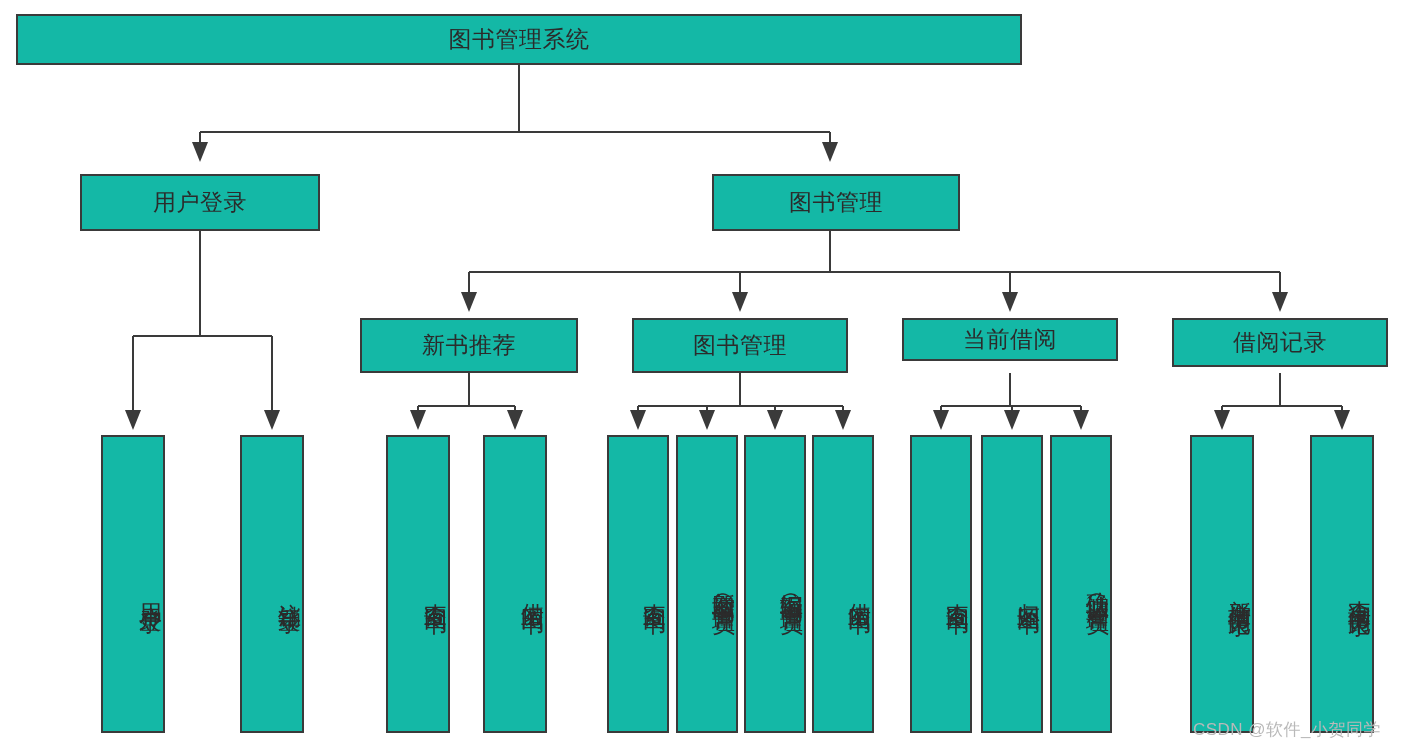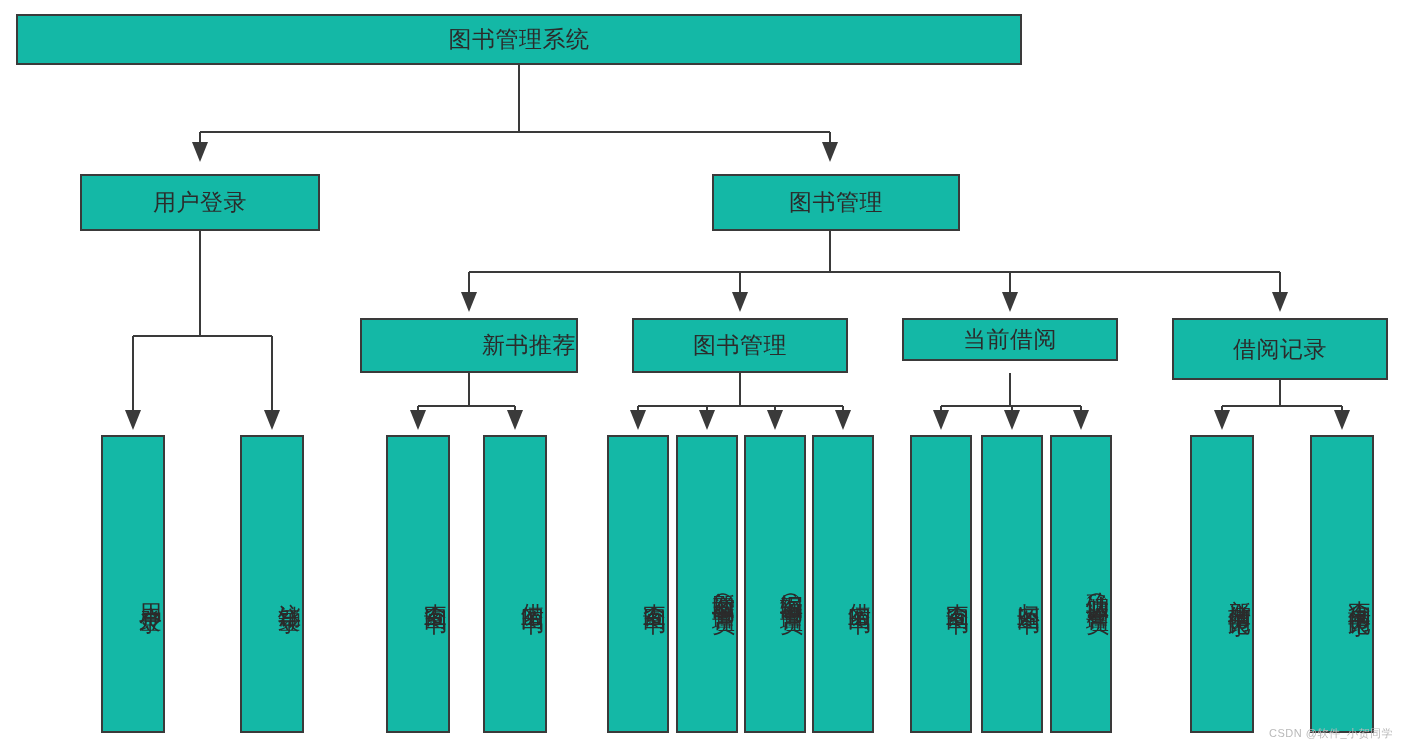--- a/index.html
+++ b/index.html
@@ -51,23 +51,23 @@
   }
   .node.vert.tall-text {
     padding-top: 6px;
   }
   .node-label {
     display: block;
     white-space: pre;
   }
   #watermark {
     position: absolute;
-    right: 12px;
+    right: 24px;
     bottom: 6px;
-    font-size: 11px;
+    font-size: 17px;
     color: #b9b9b9;
     letter-spacing: 0.5px;
     white-space: nowrap;
   }
 </style>
 </head>
 <body>
 
 <div id="canvas">
 
@@ -129,30 +129,30 @@
   <div id="nodes-layer">
       <div class="node horiz" style="left: 16px; top: 14px; width: 1006px; height: 51px;">
         <span class="node-label">图书管理系统</span>
       </div>
       <div class="node horiz" style="left: 80px; top: 174px; width: 240px; height: 57px;">
         <span class="node-label">用户登录</span>
       </div>
       <div class="node horiz" style="left: 712px; top: 174px; width: 248px; height: 57px;">
         <span class="node-label">图书管理</span>
       </div>
-      <div class="node horiz" style="left: 360px; top: 318px; width: 218px; height: 55px; justify-content: flex-end;">
+      <div class="node horiz" style="left: 360px; top: 318px; width: 218px; height: 55px;">
         <span class="node-label">新书推荐</span>
       </div>
       <div class="node horiz" style="left: 632px; top: 318px; width: 216px; height: 55px;">
         <span class="node-label">图书管理</span>
       </div>
       <div class="node horiz" style="left: 902px; top: 318px; width: 216px; height: 43px;">
         <span class="node-label">当前借阅</span>
       </div>
-      <div class="node horiz" style="left: 1172px; top: 318px; width: 216px; height: 62px;">
+      <div class="node horiz" style="left: 1172px; top: 318px; width: 216px; height: 49px;">
         <span class="node-label">借阅记录</span>
       </div>
       <div class="node vert" style="left: 101px; top: 435px; width: 64px; height: 298px;">
         <span class="node-label">用户登录</span>
       </div>
       <div class="node vert" style="left: 240px; top: 435px; width: 64px; height: 298px;">
         <span class="node-label">注销登录</span>
       </div>
       <div class="node vert" style="left: 386px; top: 435px; width: 64px; height: 298px;">
         <span class="node-label">查询图书</span>

